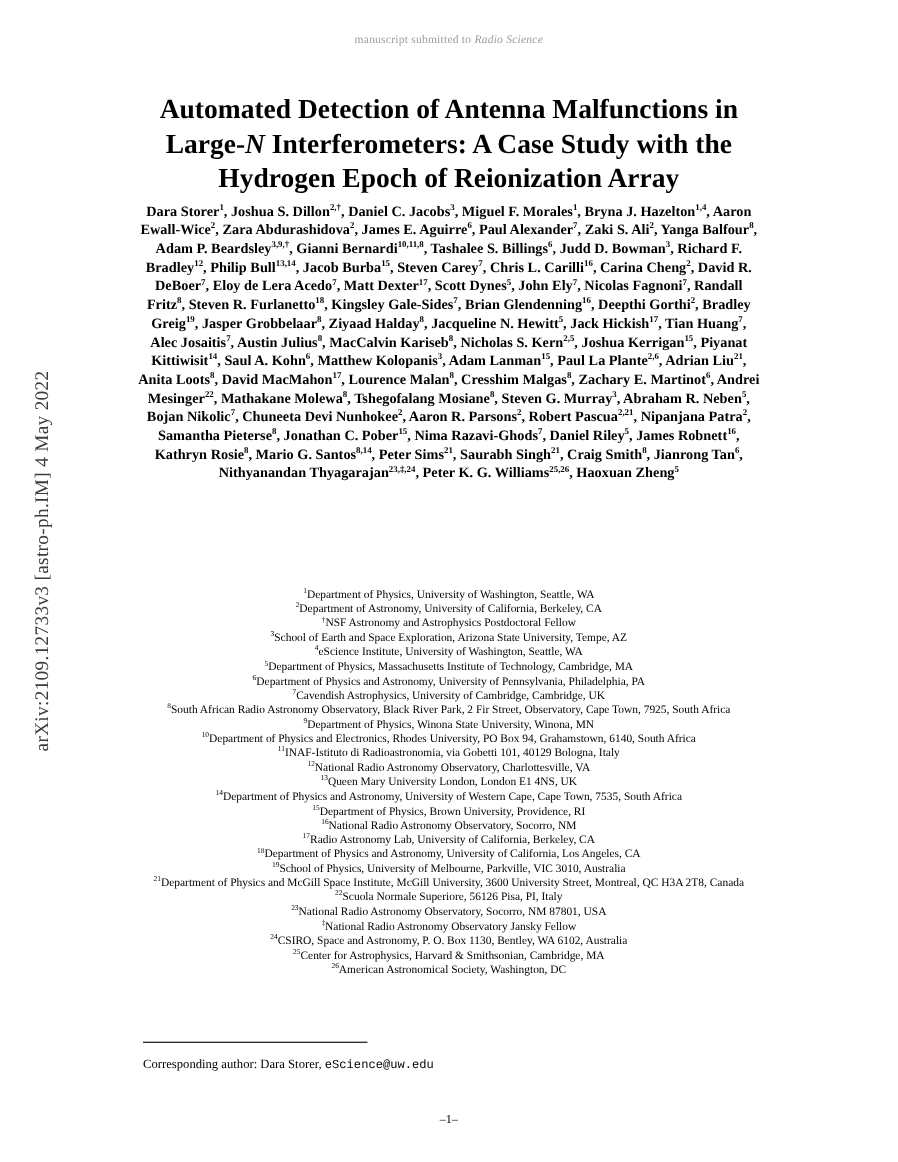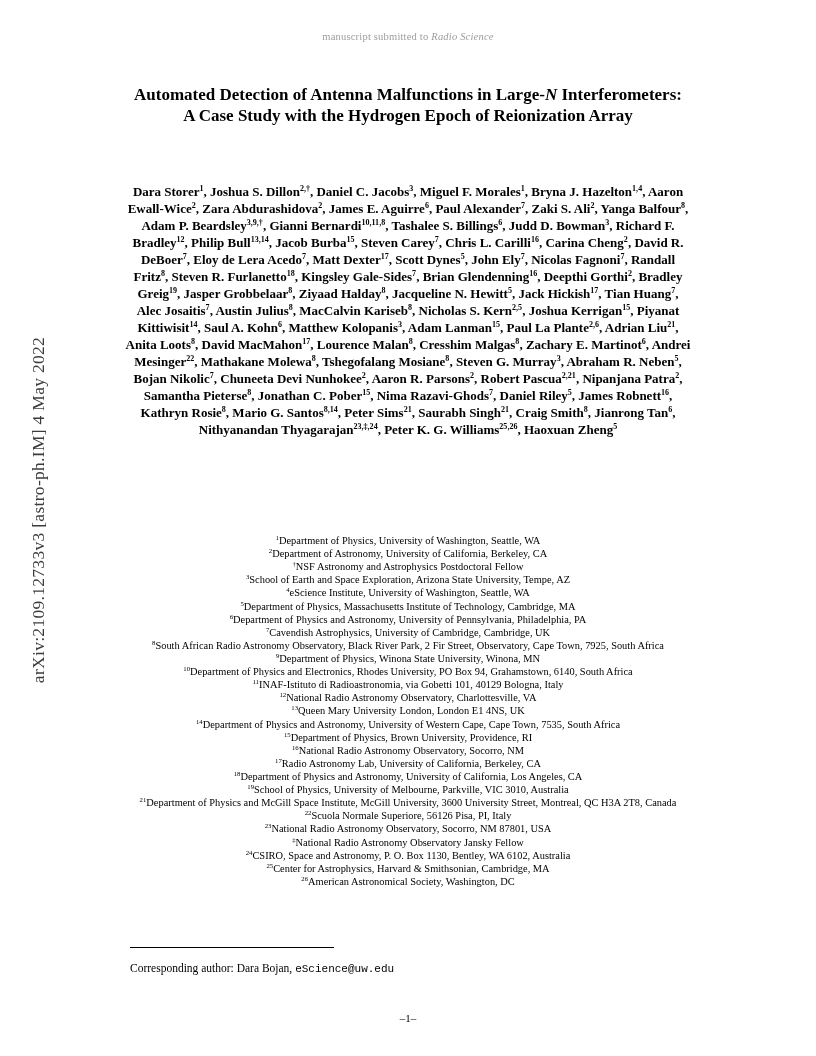--- a/index.html
+++ b/index.html
@@ -15,21 +15,21 @@
     text-align:center; font-size:10.5px; color:#9c9c9c; letter-spacing:0.2px;
   }
   .running-header .journal { font-style:italic; }
   .arxiv-strip {
     position:absolute; top:510px; left:38px;
     transform:translate(-50%,-50%) rotate(-90deg);
     white-space:nowrap; font-size:17.5px; color:#3c3c3c; letter-spacing:0.3px;
   }
   .title {
     position:absolute; top:84px; left:128px; width:560px;
-    text-align:center; font-size:17px; font-weight:bold; line-height:1.26;
+    text-align:center; font-size:25px; font-weight:bold; line-height:1.26;
   }
   .title .math-i { font-style:italic; }
   .authors {
     position:absolute; top:183px; left:124px; width:568px;
     text-align:center; font-size:13px; font-weight:bold; line-height:1.31;
   }
   .authors sup { font-size:0.62em; font-weight:bold; }
   .affiliations {
     position:absolute; top:534px; left:128px; width:560px;
     text-align:center; font-size:10.4px; line-height:1.12;
@@ -88,17 +88,17 @@
       <div class="affiliation"><sup>22</sup>Scuola Normale Superiore, 56126 Pisa, PI, Italy</div>
       <div class="affiliation"><sup>23</sup>National Radio Astronomy Observatory, Socorro, NM 87801, USA</div>
       <div class="affiliation"><sup>‡</sup>National Radio Astronomy Observatory Jansky Fellow</div>
       <div class="affiliation"><sup>24</sup>CSIRO, Space and Astronomy, P. O. Box 1130, Bentley, WA 6102, Australia</div>
       <div class="affiliation"><sup>25</sup>Center for Astrophysics, Harvard &amp; Smithsonian, Cambridge, MA</div>
       <div class="affiliation"><sup>26</sup>American Astronomical Society, Washington, DC</div>
     </div>
 
   <div class="footnote-rule"></div>
 
-  <div class="footnote"><span>Corresponding author: Dara Bojan, </span><span class="email">eScience@uw.edu</span></div>
+  <div class="footnote"><span>Corresponding author: Dara Storer, </span><span class="email">eScience@uw.edu</span></div>
 
   <div class="page-number">–1–</div>
 
 </div>
 
 </body></html>

